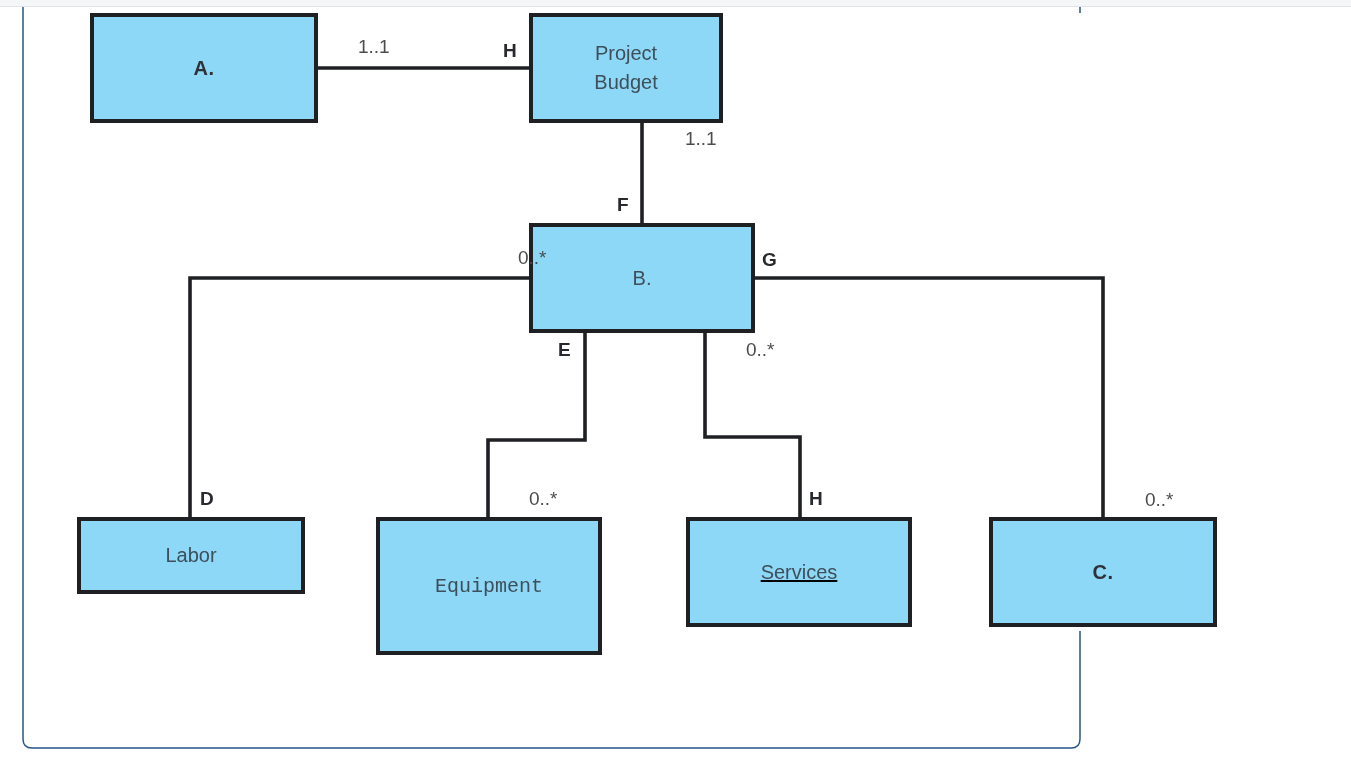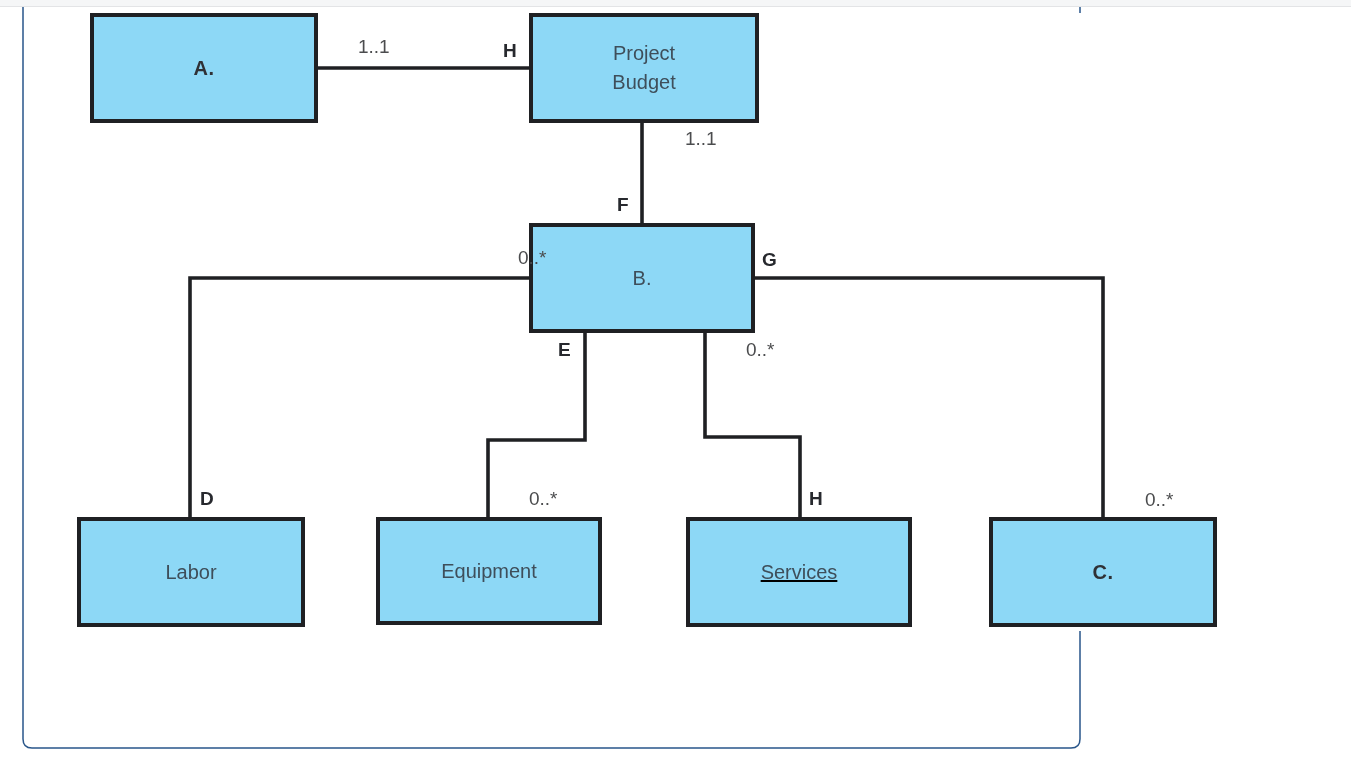--- a/index.html
+++ b/index.html
@@ -37,24 +37,24 @@
   }
   .entity-label.wrap{max-width:120px;}
   .entity-label.bold{font-weight:700;color:var(--entity-text-bold);letter-spacing:.5px;}
   .lbl{
     position:absolute;font-size:19px;line-height:19px;white-space:nowrap;
   }
   .lbl.mult{color:var(--mult-text);margin-left:32px;}
   .lbl.role{color:var(--role-text);font-weight:700;}
   
   .box-a{left:90px;top:13px;width:228px;height:110px;}
-  .box-pb{left:529px;top:13px;width:230px;height:110px;}
+  .box-pb{left:529px;top:13px;width:194px;height:110px;}
   .box-b{left:529px;top:223px;width:226px;height:110px;}
-  .box-labor{left:77px;top:517px;width:228px;height:110px;}
-  .box-equipment{left:376px;top:517px;width:226px;height:108px;}
+  .box-labor{left:77px;top:517px;width:228px;height:77px;}
+  .box-equipment{left:376px;top:517px;width:226px;height:138px;font-family:Liberation Mono, monospace;}
   .box-services{left:686px;top:517px;width:226px;height:110px;text-decoration:underline;}
   .box-c{left:989px;top:517px;width:228px;height:110px;}
   
   .pos-mult-a-pb{left:326px;top:37px;}
   .pos-role-h-pb{left:503px;top:41px;}
   .pos-mult-pb-b{left:653px;top:129px;}
   .pos-role-f{left:617px;top:195px;}
   .pos-mult-b-labor{left:486px;top:248px;}
   .pos-role-g{left:762px;top:250px;}
   .pos-role-e{left:558px;top:340px;}

